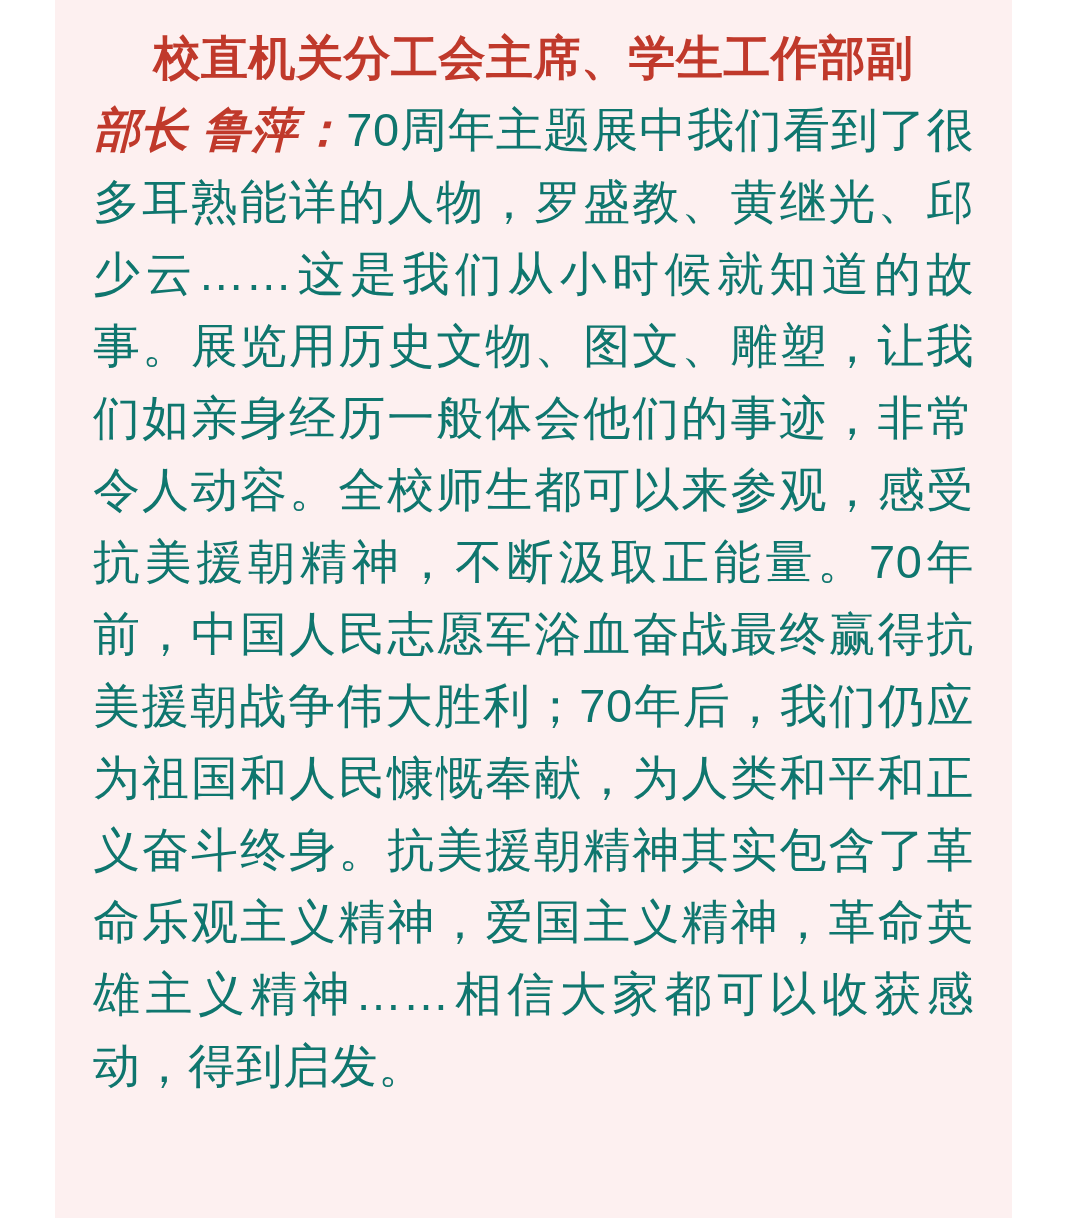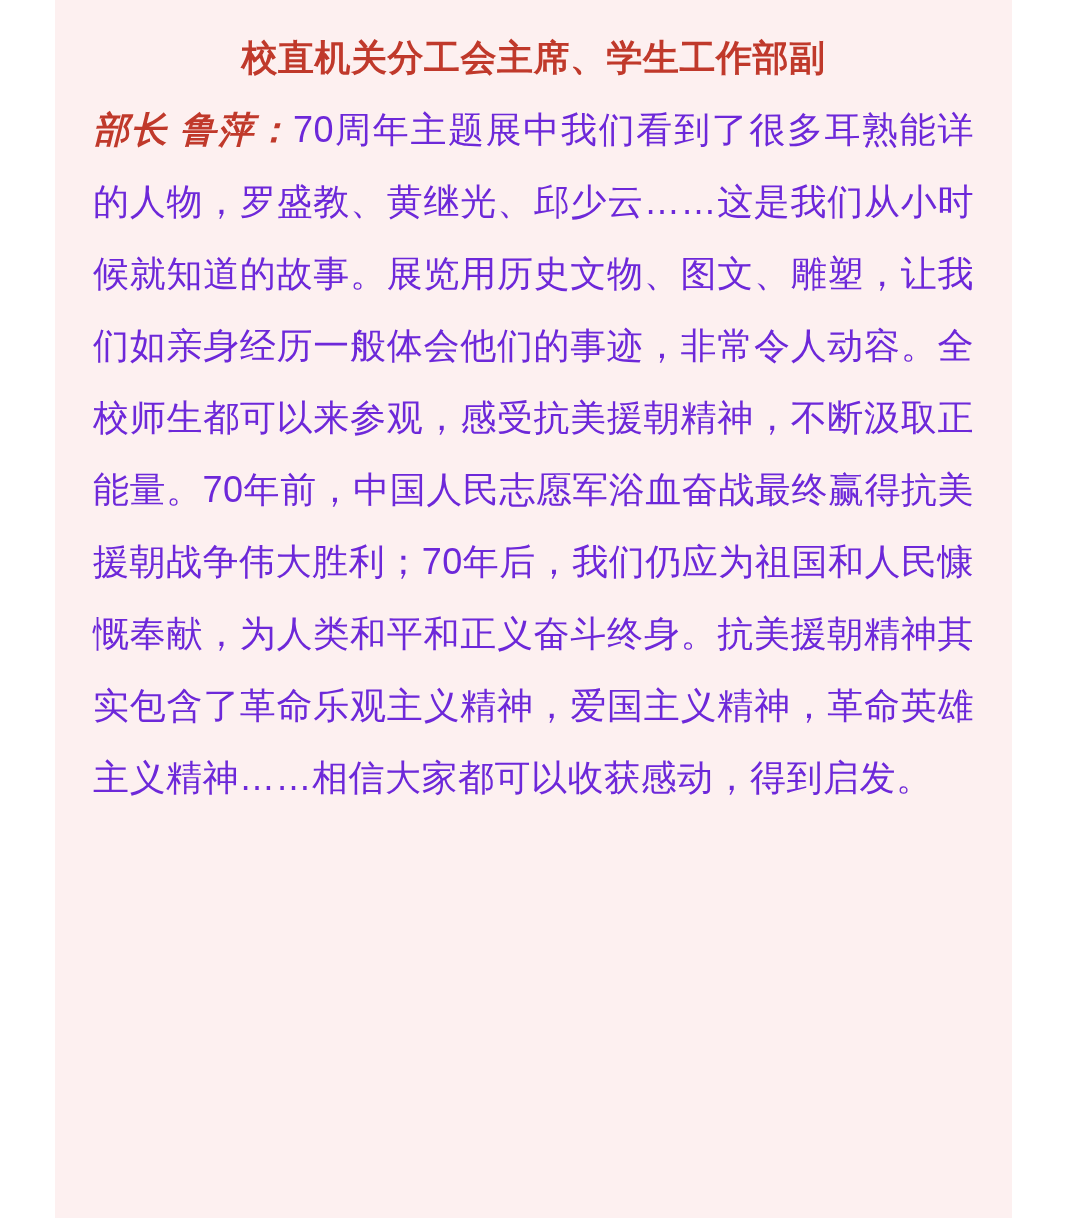--- a/index.html
+++ b/index.html
@@ -23,41 +23,41 @@
     position: absolute;
     left: 55px;
     top: 0;
     width: 957px;
     height: 1218px;
     background: #fdf0f0;
     box-sizing: border-box;
     padding: 22px 38px 20px 38px;
   }
   .article {
-    font-size: 36px;
+    font-size: 47px;
     line-height: 72px;
     color: #3a3a3a;
     letter-spacing: 0.5px;
     text-align: justify;
     text-justify: inter-ideograph;
   }
   .lead {
     color: #c0392b;
     font-weight: bold;
     font-style: italic;
   }
   .lead-title {
     display: block;
     text-align: center;
     color: #c0392b;
     font-weight: bold;
     margin-bottom: 0;
   }
   .body-text {
-    color: #6d28d9;
+    color: #0f766e;
   }
 </style>
 </head>
 <body>
 
 <div class="page">
   <div class="card">
     <div class="article">
       <span class="lead-title">校直机关分工会主席、学生工作部副</span><span class="lead">部长 鲁萍：</span><span class="body-text">70周年主题展中我们看到了很多耳熟能详的人物，罗盛教、黄继光、邱少云……这是我们从小时候就知道的故事。展览用历史文物、图文、雕塑，让我们如亲身经历一般体会他们的事迹，非常令人动容。全校师生都可以来参观，感受抗美援朝精神，不断汲取正能量。70年前，中国人民志愿军浴血奋战最终赢得抗美援朝战争伟大胜利；70年后，我们仍应为祖国和人民慷慨奉献，为人类和平和正义奋斗终身。抗美援朝精神其实包含了革命乐观主义精神，爱国主义精神，革命英雄主义精神……相信大家都可以收获感动，得到启发。</span>
     </div>

